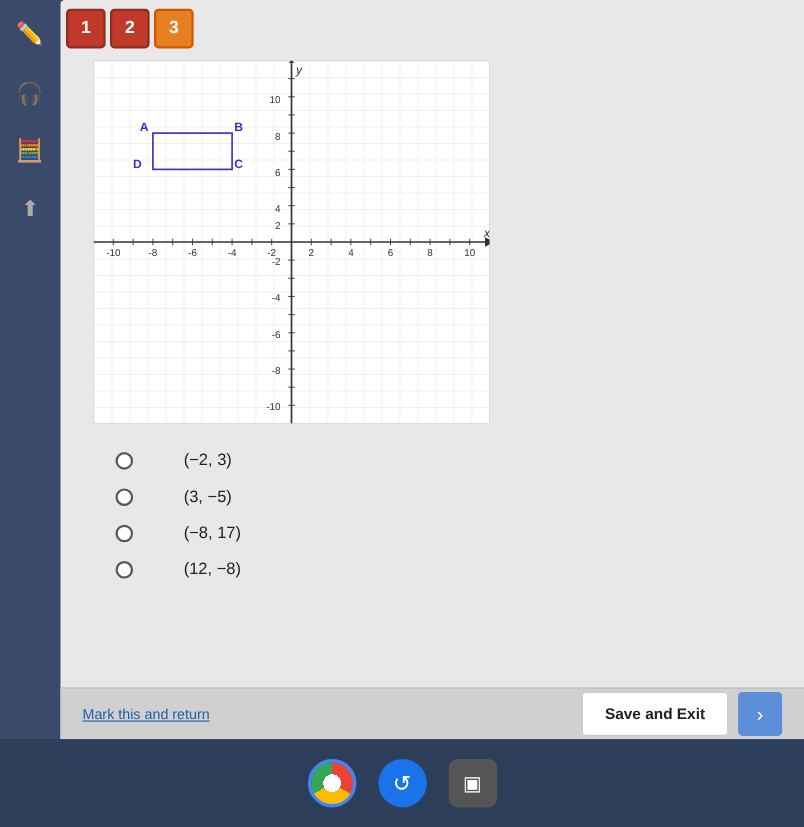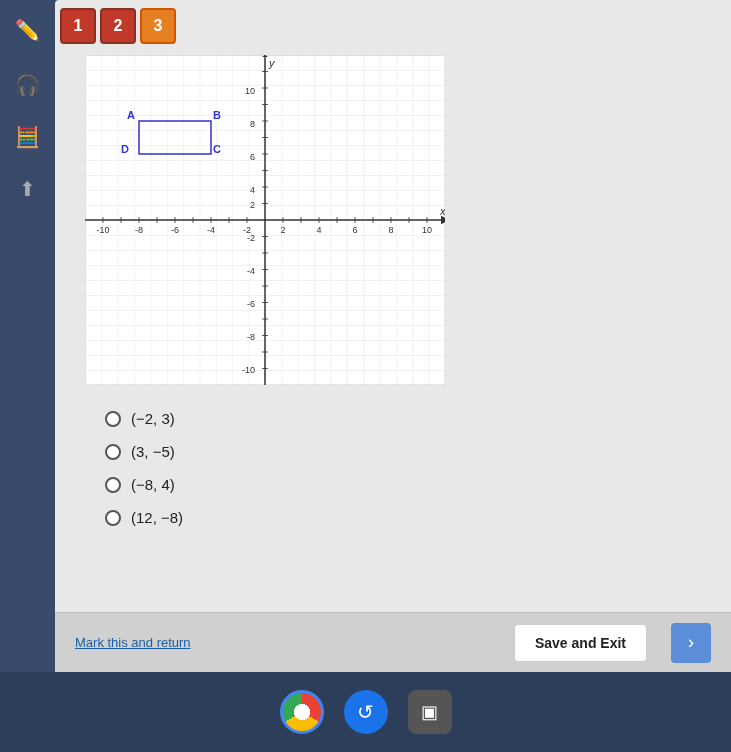--- a/index.html
+++ b/index.html
@@ -105,29 +105,30 @@
       height: 16px;
       border-radius: 50%;
       border: 2px solid #555;
       background: white;
       flex-shrink: 0;
     }
 
     .choice-label {
       font-size: 15px;
       color: #222;
+      margin-left: 36px;
     }
 
     
     .bottom-bar {
       position: absolute;
       bottom: 80px;
       left: 55px;
       right: 0;
-      height: 60px;
+      height: 47px;
       background: #d0d0d0;
       display: flex;
       align-items: center;
       justify-content: space-between;
       padding: 0 20px;
       border-top: 1px solid #bbb;
     }
 
     .mark-return-link {
       color: #1a5fa8;
@@ -340,33 +341,33 @@
     <div class="choice-item">
       <div class="choice-radio"></div>
       <span class="choice-label">(−2, 3)</span>
     </div>
     <div class="choice-item">
       <div class="choice-radio"></div>
       <span class="choice-label">(3, −5)</span>
     </div>
     <div class="choice-item">
       <div class="choice-radio"></div>
-      <span class="choice-label">(−8, 4)</span>
+      <span class="choice-label">(−8, 17)</span>
     </div>
     <div class="choice-item">
       <div class="choice-radio"></div>
       <span class="choice-label">(12, −8)</span>
     </div>
   </div>
 
 </div>
 
 <div class="bottom-bar">
   <span class="mark-return-link">Mark this and return</span>
-  <div style="display:flex; gap:24px; align-items:center;">
+  <div style="display:flex; gap:9px; ">
     <button class="save-exit-btn">Save and Exit</button>
     <div class="next-btn">
       <span>›</span>
     </div>
   </div>
 </div>
 
 <div class="taskbar">
   <div class="taskbar-icon" style="background: radial-gradient(circle, #fff 30%, transparent 30%), conic-gradient(#ea4335 0 120deg, #fbbc04 120deg 240deg, #34a853 240deg 360deg); border: 3px solid #4285f4;">
   </div>

